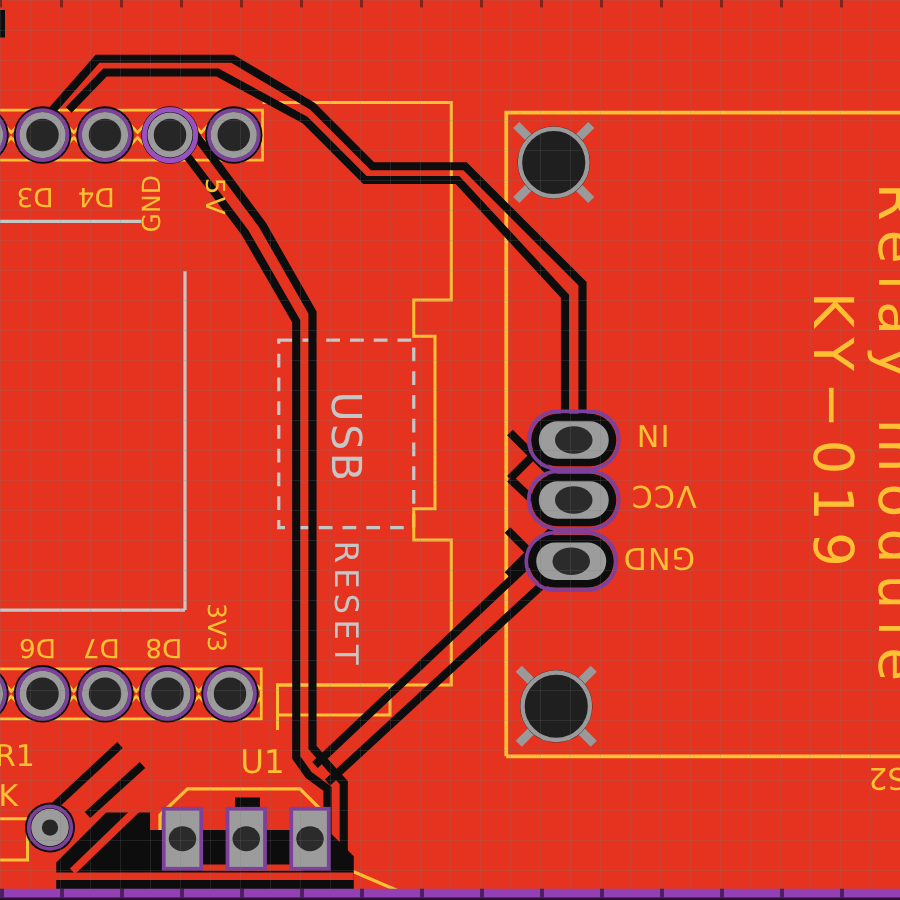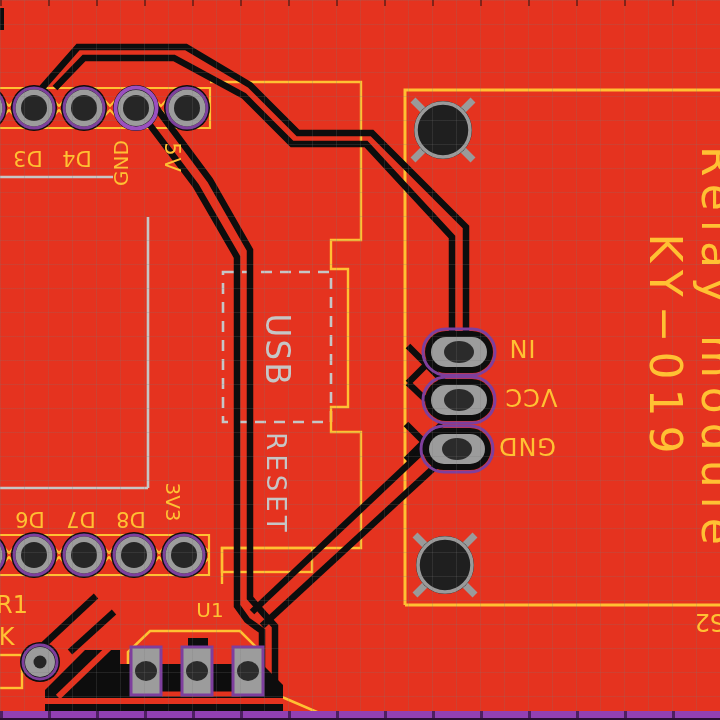--- a/index.html
+++ b/index.html
@@ -249,21 +249,21 @@
   <div class="lbl gold" style="left:30px;top:518px;font-size:21px;transform:translate(-50%,-50%) rotate(180deg)">D6</div>
   <div class="lbl gold" style="left:81px;top:518px;font-size:21px;transform:translate(-50%,-50%) rotate(180deg)">D7</div>
   <div class="lbl gold" style="left:131px;top:518px;font-size:21px;transform:translate(-50%,-50%) rotate(180deg)">D8</div>
   <div class="lbl gold" style="left:173px;top:502px;font-size:20px;transform:translate(-50%,-50%) rotate(90deg)">3V3</div>
 
   <div class="lbl silver" style="left:277px;top:350px;font-size:33px;letter-spacing:2px;transform:translate(-50%,-50%) rotate(90deg)">USB</div>
   <div class="lbl silver" style="left:276px;top:484px;font-size:26px;letter-spacing:4px;transform:translate(-50%,-50%) rotate(90deg)">RESET</div>
 
   <div class="lbl gold" style="left:12px;top:605px;font-size:24px;transform:translate(-50%,-50%)">R1</div>
   <div class="lbl gold" style="left:-1px;top:637px;font-size:24px;transform:translate(-50%,-50%)">1K</div>
-  <div class="lbl gold" style="left:210px;top:610px;font-size:20px;transform:translate(-50%,-50%)">U1</div>
+  <div class="lbl gold" style="left:210px;top:610px;font-size:26px;transform:translate(-50%,-50%)">U1</div>
   <div class="lbl gold" style="left:710px;top:622px;font-size:24px;transform:translate(-50%,-50%) rotate(180deg)">S2</div>
 
   <div class="lbl gold" style="left:522px;top:348px;font-size:24px;letter-spacing:1px;transform:translate(-50%,-50%) rotate(180deg)">IN</div>
   <div class="lbl gold" style="left:531px;top:397px;font-size:24px;letter-spacing:1px;transform:translate(-50%,-50%) rotate(180deg)">VCC</div>
   <div class="lbl gold" style="left:527px;top:446px;font-size:24px;letter-spacing:1px;transform:translate(-50%,-50%) rotate(180deg)">GND</div>
 
   <div class="lbl gold" style="left:717px;top:350px;font-size:44px;letter-spacing:9px;transform:translate(-50%,-50%) rotate(90deg)">Relay module</div>
   <div class="lbl gold" style="left:665px;top:348px;font-size:44px;letter-spacing:9px;transform:translate(-50%,-50%) rotate(90deg)">KY−019</div>
 
   <div class="bottombar"></div>

